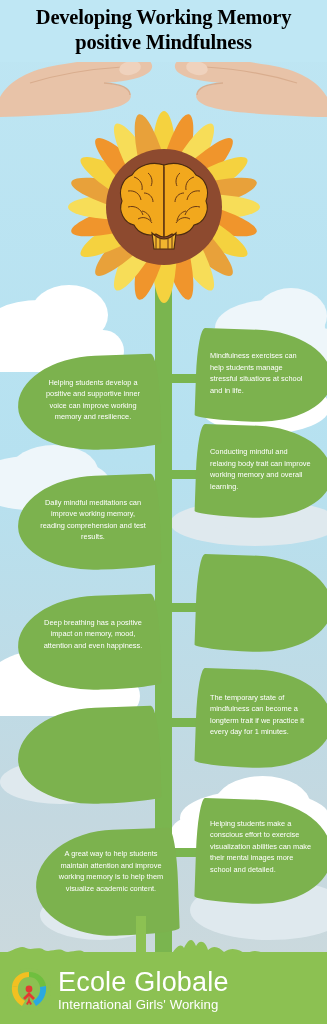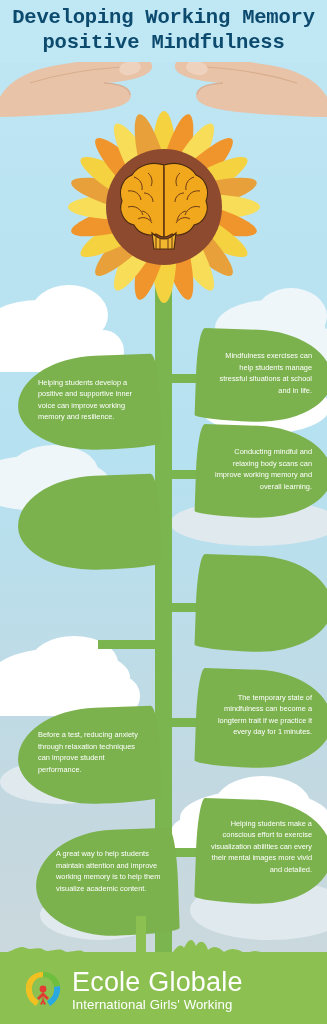--- a/index.html
+++ b/index.html
@@ -19,22 +19,22 @@
   .cloud.dim{background:#dfe9ee;}
 
   
   .header{
     position:absolute;top:0;left:0;width:327px;height:62px;
     background:#bfe7f4;z-index:8;
   }
   .title{
     position:absolute;top:5px;left:0;width:327px;
     text-align:center;
-    font-family:Liberation Mono, monospace;
-    font-weight:bold;color:#0c4a6e;
+    font-family:Liberation Serif, serif;
+    font-weight:bold;color:#000000;
     font-size:20.5px;line-height:25px;letter-spacing:-0.2px;
   }
 
   
   .hands{position:absolute;top:55px;left:0;width:327px;height:62px;z-index:7;}
   .hand{position:absolute;top:0;width:163px;height:62px;}
 
   
   .flower{position:absolute;left:64px;top:107px;width:200px;height:200px;z-index:6;}
   .petal{
@@ -66,38 +66,38 @@
   .leaf.right .shape{
     border-radius:6% 62% 62% 48%/58% 58% 54% 6%;
     transform:rotate(2deg);
   }
   .leaf .txt{
     position:absolute;color:#ffffff;
     font-size:7.4px;line-height:11.6px;
     font-family:"Liberation Sans", sans-serif;
   }
   .leaf.left .txt{
-    right:12px;left:20px;top:22%;text-align:left;
+    right:12px;left:20px;top:22%;text-align:center;
   }
   .leaf.right .txt{
-    left:14px;right:20px;top:22%;text-align:right;
+    left:14px;right:20px;top:22%;text-align:left;
   }
 
   
   .ground{
     position:absolute;left:0;bottom:0;width:327px;height:72px;
     background:#8cc152;z-index:9;
   }
   .grass-sil{position:absolute;left:0;bottom:62px;width:327px;height:28px;z-index:9;}
   .tree-sil{position:absolute;z-index:8;}
 
   
   .footer{
     position:absolute;left:0;bottom:0;width:327px;height:68px;z-index:12;
-    display:flex;align-items:center;padding-left:20px;box-sizing:border-box;
+    display:flex;align-items:center;padding-left:6px;box-sizing:border-box;
   }
   .logo-mark{width:46px;height:46px;flex:0 0 46px;margin-right:6px;}
   .brandblock{display:flex;flex-direction:column;justify-content:center;}
   .brand-main{
     color:#ffffff;font-size:27px;line-height:29px;font-weight:normal;
     letter-spacing:0.2px;font-family:"Liberation Sans", sans-serif;
   }
   .brand-sub{
     color:#ffffff;font-size:13.2px;line-height:15px;letter-spacing:0.1px;
     font-family:"Liberation Sans", sans-serif;
@@ -154,45 +154,49 @@
     <div class="txt">Helping students develop a positive and supportive inner voice can improve working memory and resilience.</div>
   </div>
 
   <div class="leaf right" style="left:196px;top:330px;width:136px;height:92px;">
     <div class="shape"></div>
     <div class="txt">Mindfulness exercises can help students manage stressful situations at school and in life.</div>
   </div>
 
   <div class="leaf right" style="left:196px;top:426px;width:136px;height:92px;">
     <div class="shape"></div>
-    <div class="txt">Conducting  mindful and relaxing body scans can improve working memory and overall learning.</div>
+    <div class="txt">Conducting  mindful and relaxing body trait can improve working memory and overall learning.</div>
   </div>
 
   <div class="leaf left" style="left:18px;top:476px;width:142px;height:94px;">
     <div class="shape"></div>
+    <div class="txt">Daily mindful meditations can improve working memory, reading comprehension and test results.</div>
   </div>
 
   <div class="leaf right" style="left:196px;top:556px;width:136px;height:96px;">
     <div class="shape"></div>
   </div>
 
+  <div class="leaf left" style="left:18px;top:596px;width:142px;height:94px;">
+    <div class="shape"></div>
+    <div class="txt">Deep breathing has a positive impact on memory, mood, attention and even happiness.</div>
+  </div>
 
   <div class="leaf right" style="left:196px;top:670px;width:136px;height:98px;">
     <div class="shape"></div>
     <div class="txt">The temporary state of mindfulness can become a longterm trait if we practice it every day for 1 minutes.</div>
   </div>
 
   <div class="leaf left" style="left:18px;top:708px;width:142px;height:96px;">
     <div class="shape"></div>
-    <div class="txt">Before a test, reducing anxiety through relaxation techniques can improve student performance.</div>
   </div>
 
   <div class="leaf right" style="left:196px;top:800px;width:136px;height:104px;">
     <div class="shape"></div>
-    <div class="txt" style="top:17%;">Helping  students make a conscious effort to exercise visualization abilities can every their mental images more vivid and detailed.</div>
+    <div class="txt" style="top:17%;">Helping  students make a conscious effort to exercise visualization abilities can make their mental images more school and detailed.</div>
   </div>
 
   <div class="leaf left" style="left:36px;top:830px;width:142px;height:106px;">
     <div class="shape"></div>
     <div class="txt" style="top:17%;">A great way to help students maintain attention and improve working memory is to help them visualize academic content.</div>
   </div>
 
   <div class="flower">
     <div class="petal" style="background:#f5d23f;transform:rotate(0deg);"></div>
     <div class="petal" style="background:#f0952c;transform:rotate(15deg);"></div>

